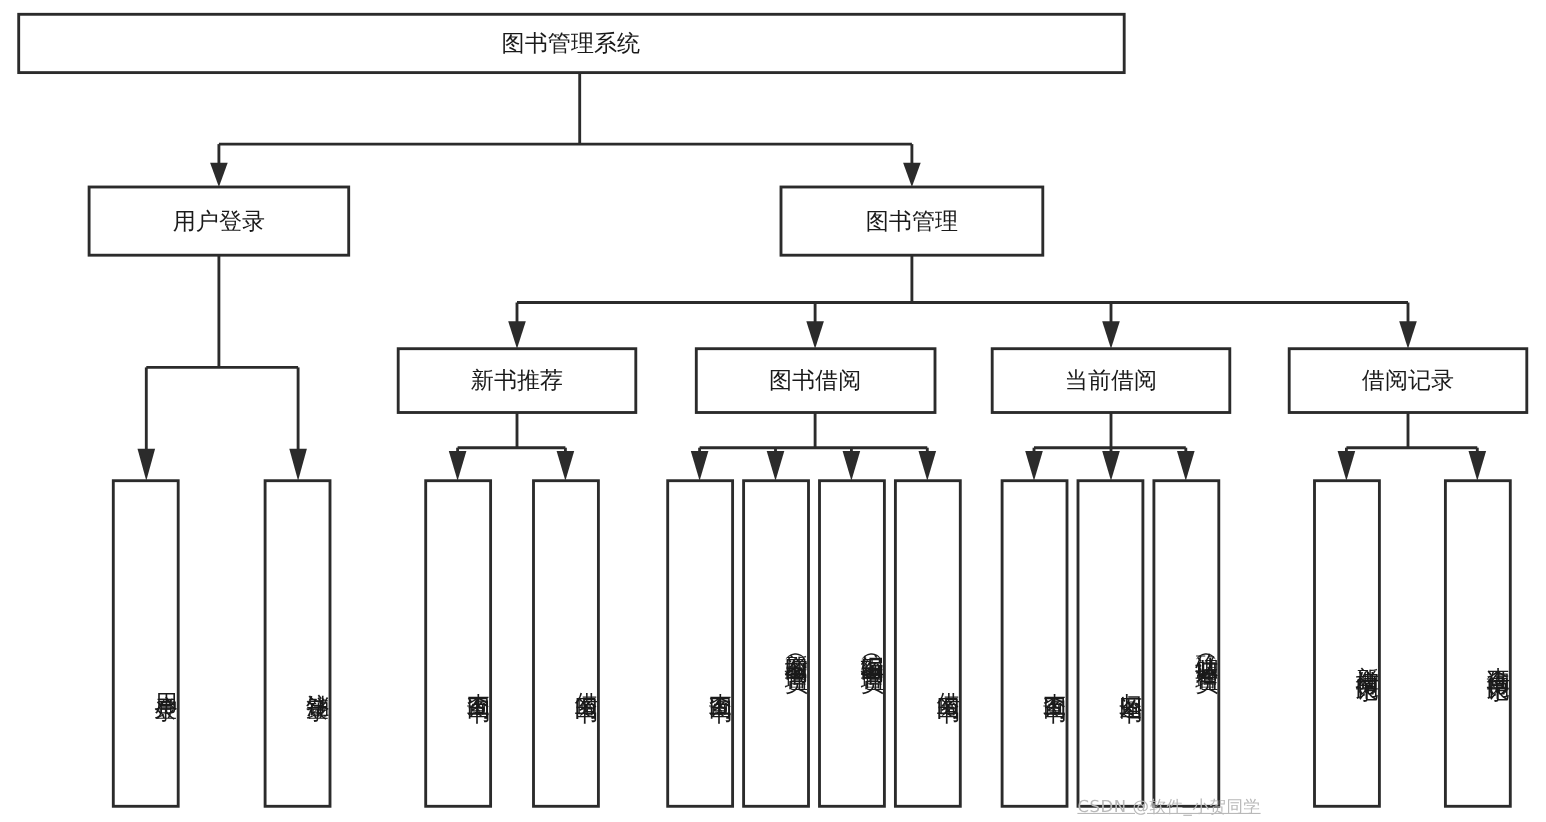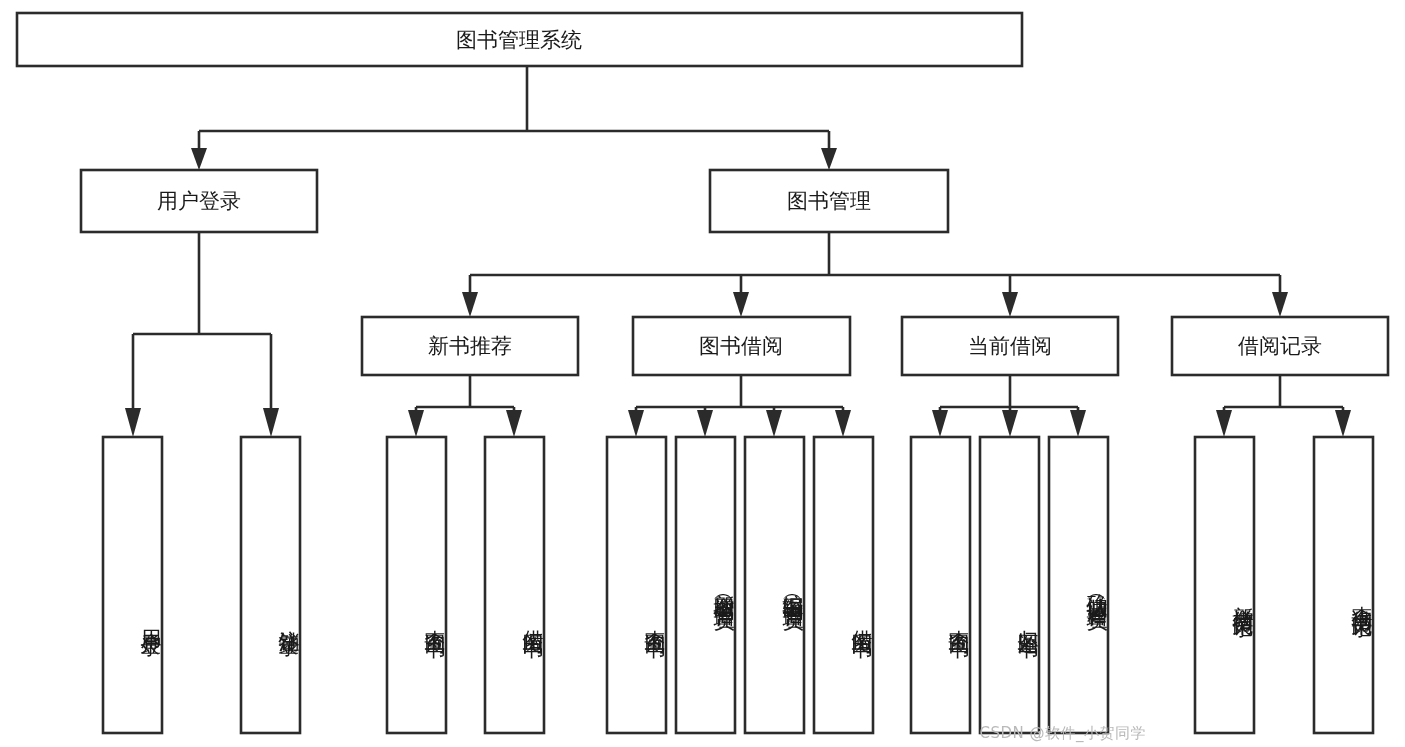--- a/index.html
+++ b/index.html
@@ -49,20 +49,21 @@
   .watermark {
     position: absolute;
     right: 6px;
     bottom: 4px;
     font-family: "DejaVu Sans", "Liberation Sans", sans-serif;
     font-size: 15px;
     color: #b9b9b9;
     letter-spacing: 0.5px;
     white-space: nowrap;
     pointer-events: none;
+    text-decoration: underline;
   }
   .vlabel-wrap {
     position: absolute;
     writing-mode: vertical-rl;
     text-orientation: upright;
     font-family: "DejaVu Sans", "Liberation Sans", sans-serif;
     font-size: 21px;
     line-height: 1.08;
     color: #1a1a1a;
     letter-spacing: 2.5px;

